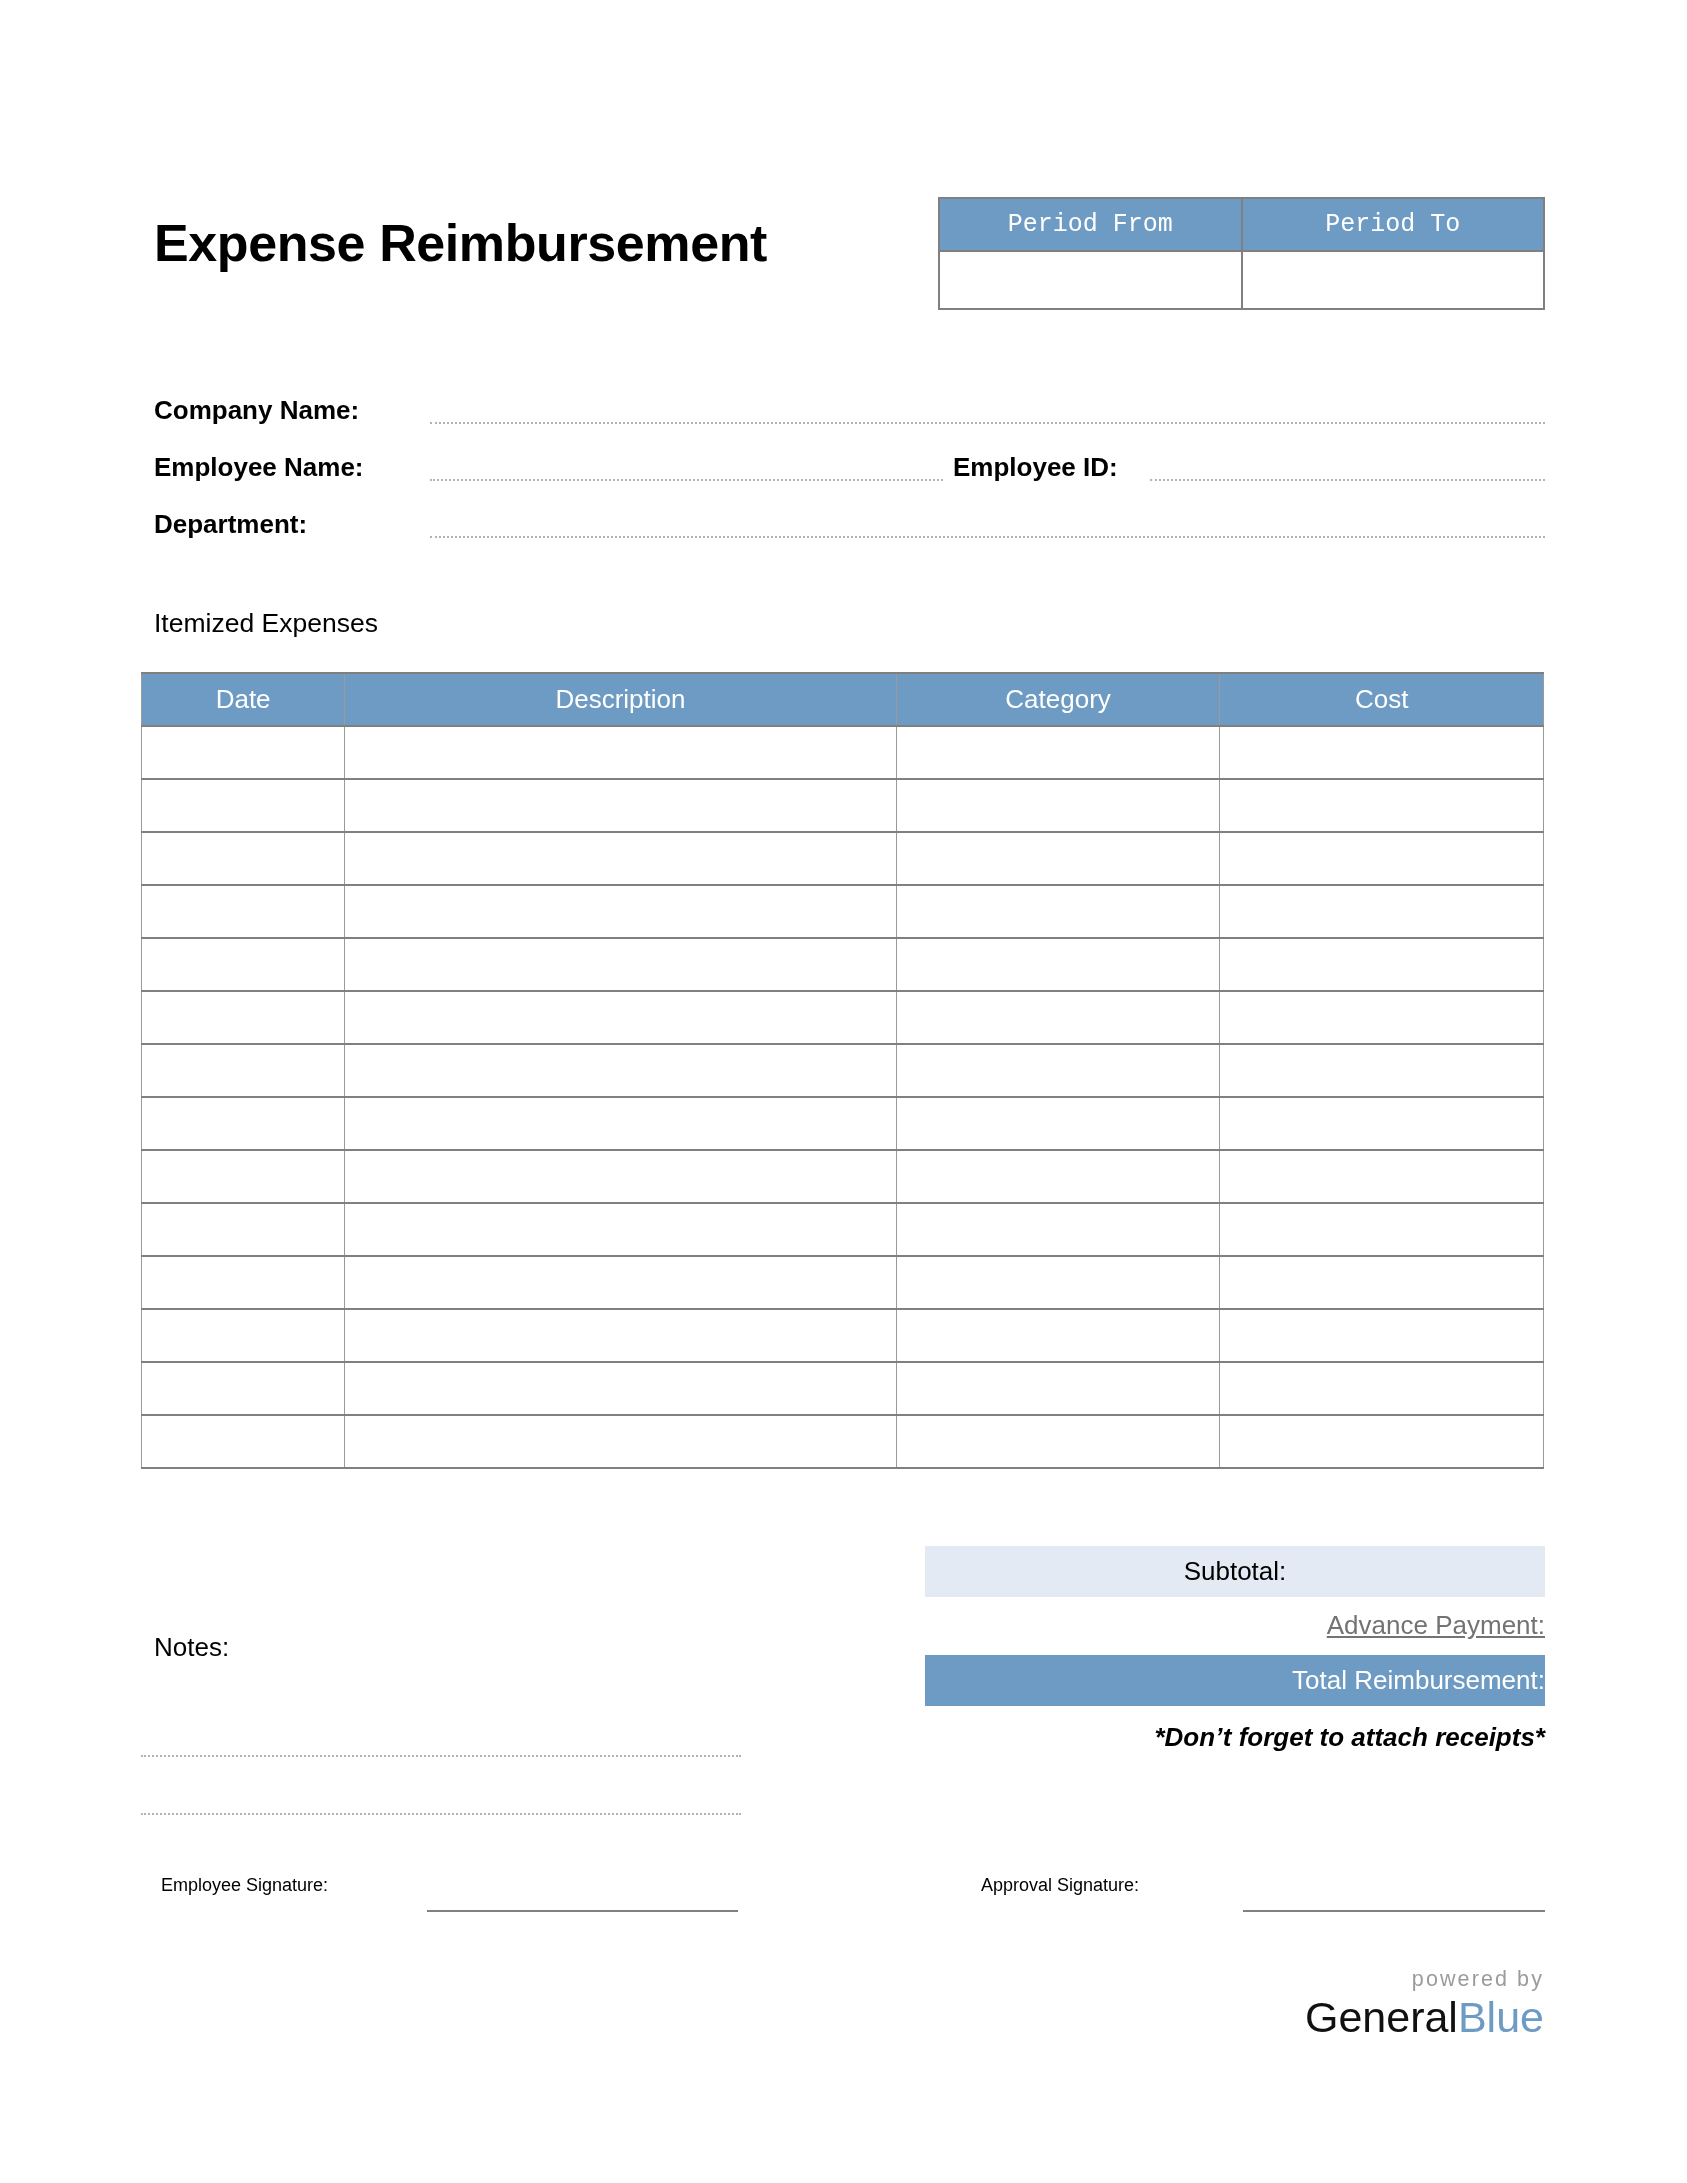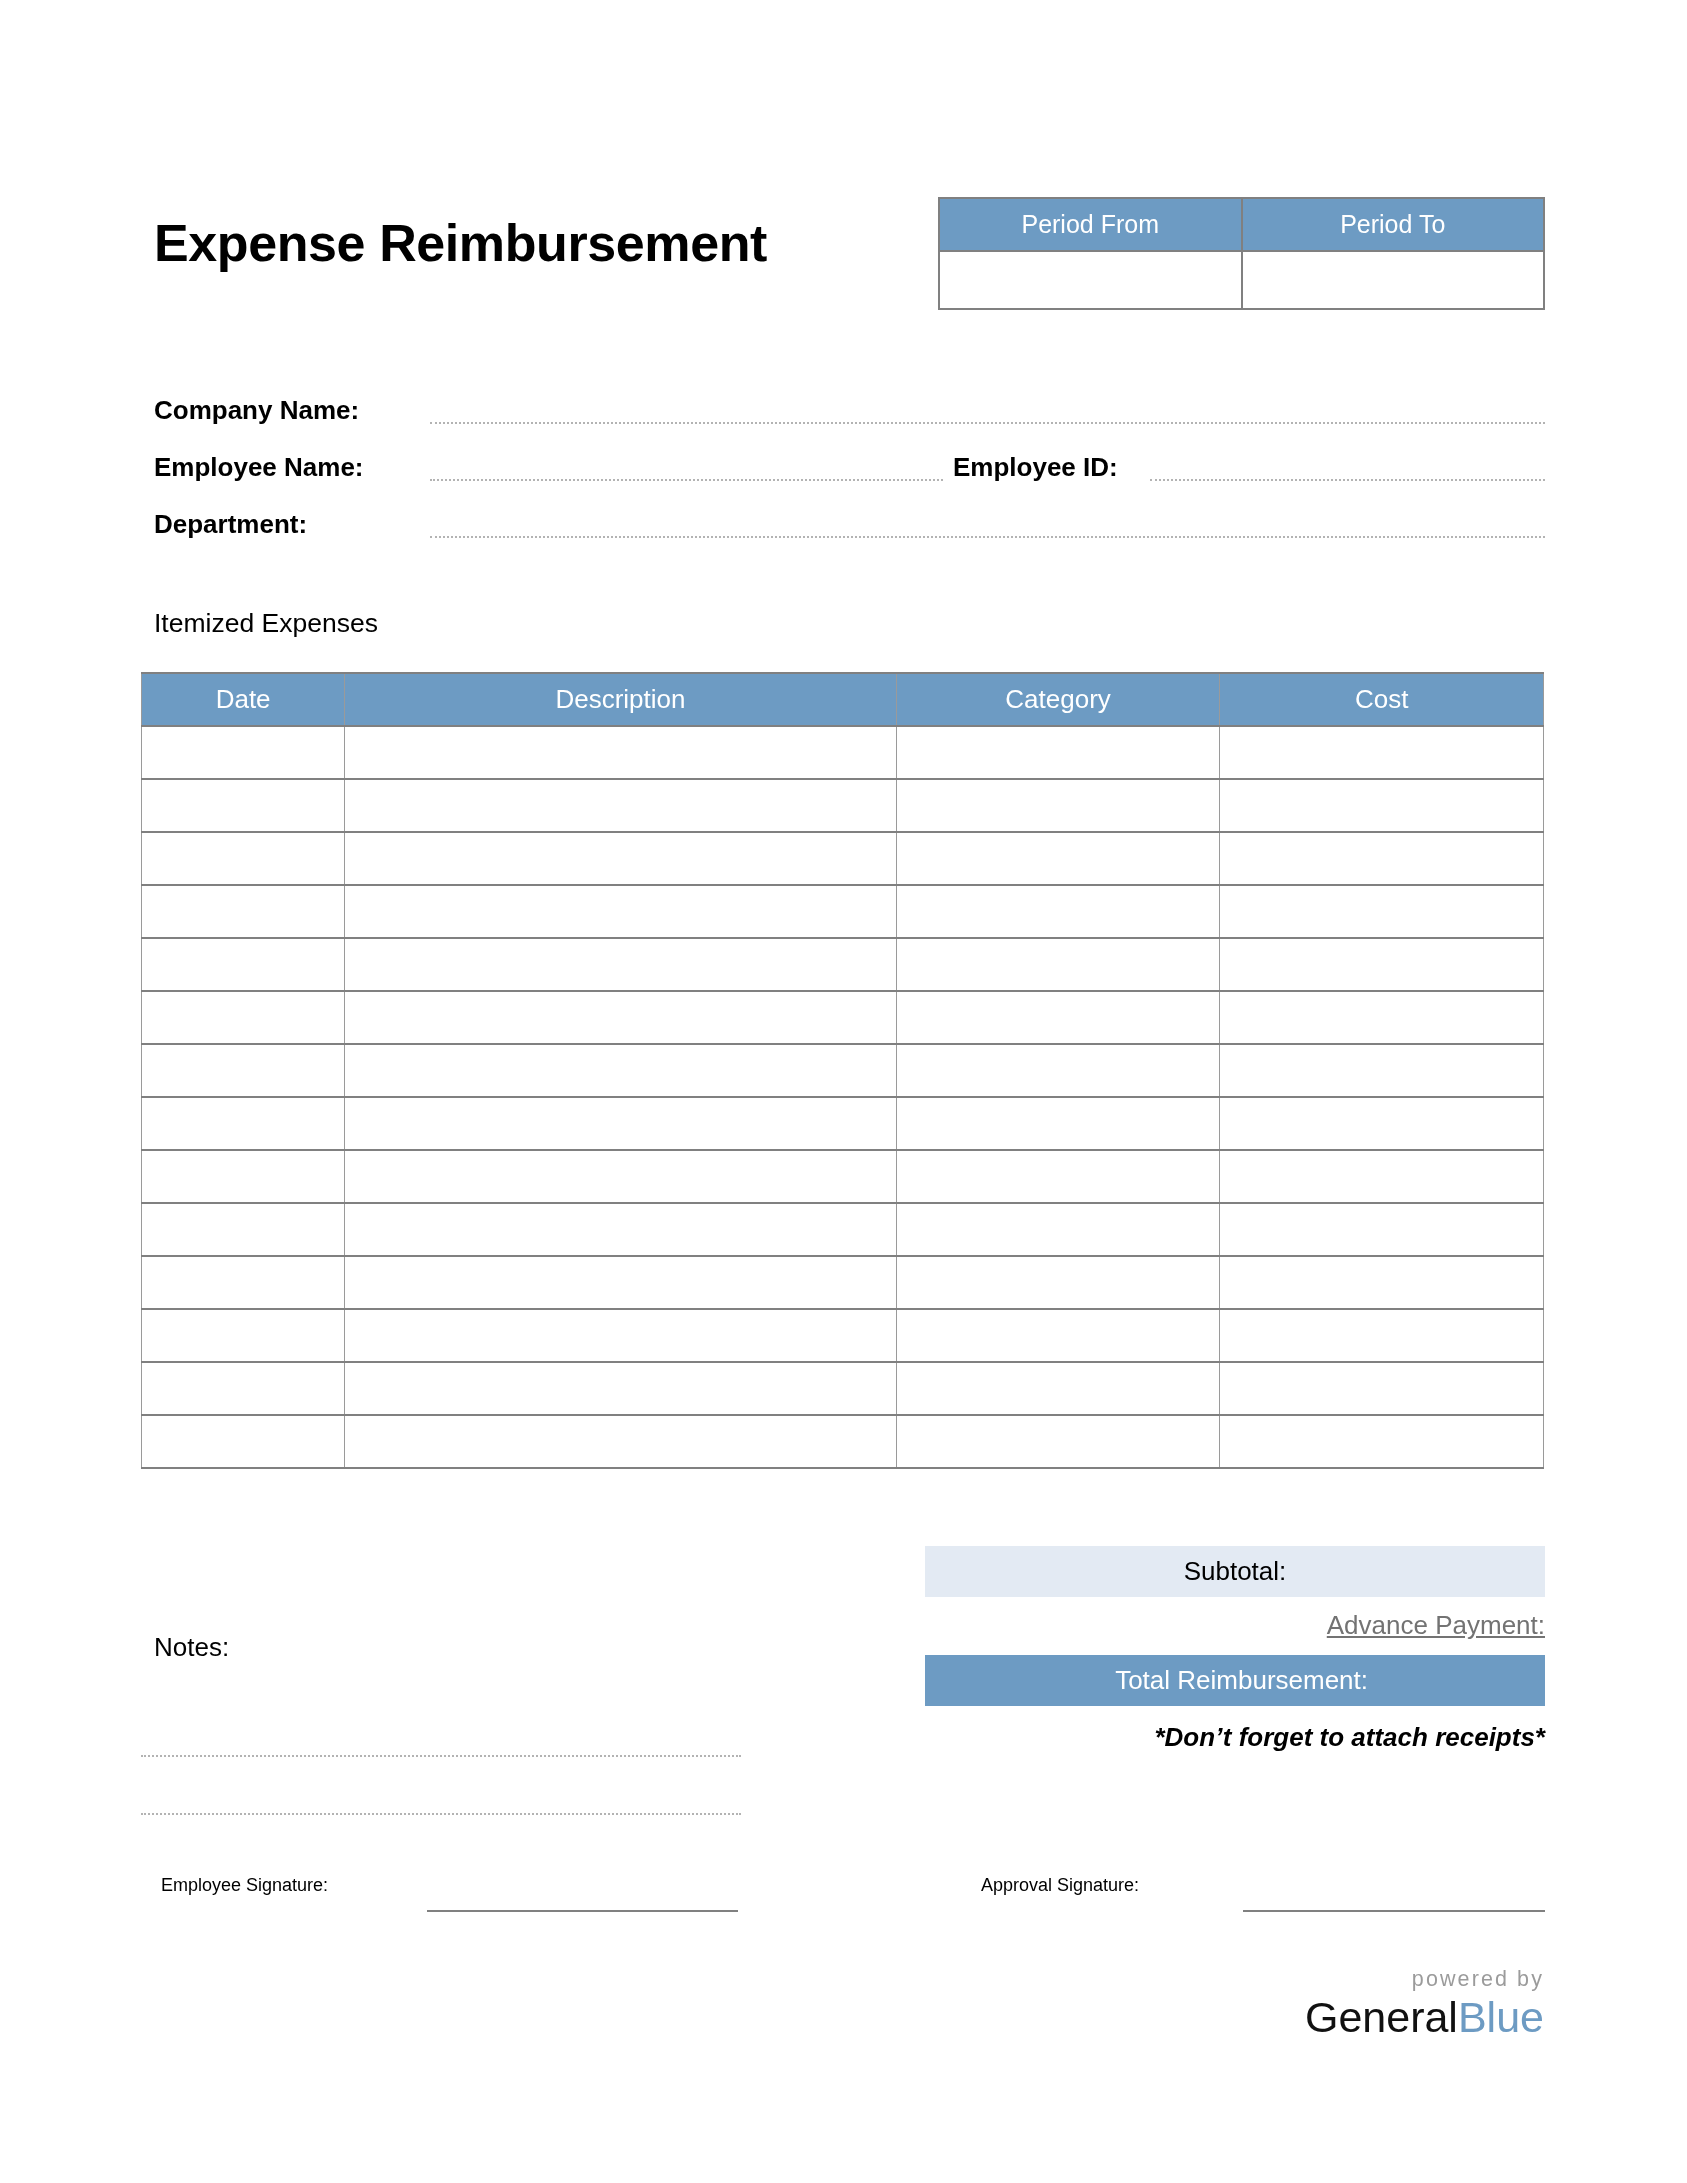--- a/index.html
+++ b/index.html
@@ -44,20 +44,21 @@
     top: 197px;
     width: 607px;
     border-collapse: collapse;
     table-layout: fixed;
   }
   .period-table th,
   .period-table td {
     border: 2.5px solid #808080;
     height: 46px;
     padding: 0;
+    font-family: Liberation Mono, monospace;
   }
   .period-table th {
     background: #6d9bc3;
     color: #ffffff;
     font-weight: normal;
     font-size: 25px;
     font-stretch: condensed;
     text-align: center;
     height: 51px;
   }
@@ -164,21 +165,21 @@
   .total-advance {
     background: #ffffff;
     color: #737373;
     text-align: right;
     margin-top: 3.3px;
     text-decoration: underline;
   }
   .total-reimb {
     background: #6d9bc3;
     color: #ffffff;
-    text-align: center;
+    text-align: right;
     padding-left: 13.2px;
     margin-top: 3.3px;
   }
   .receipt-note {
     margin-top: 13px;
     text-align: right;
     font-size: 26px;
     font-weight: bold;
     font-style: italic;
     font-stretch: condensed;

